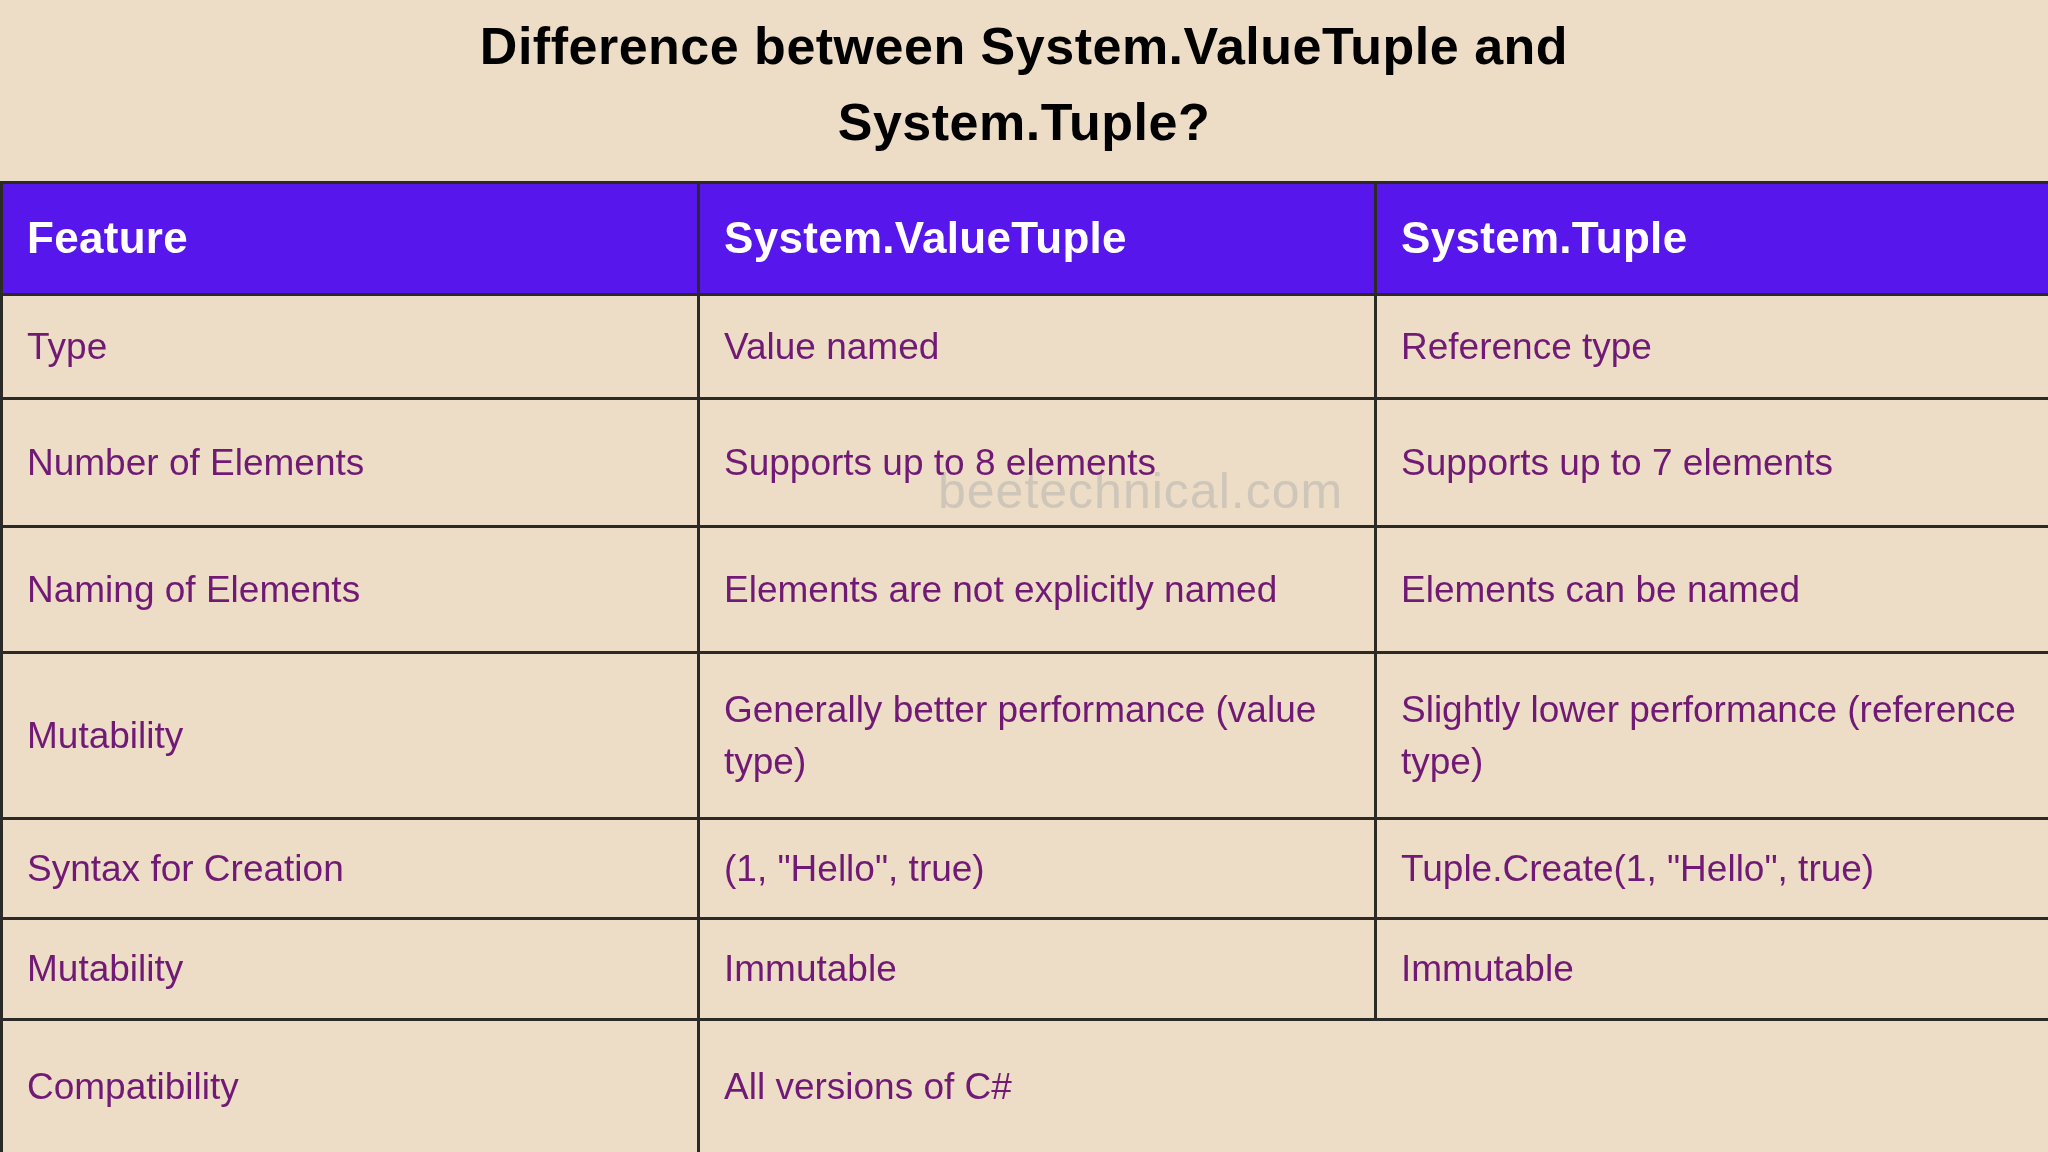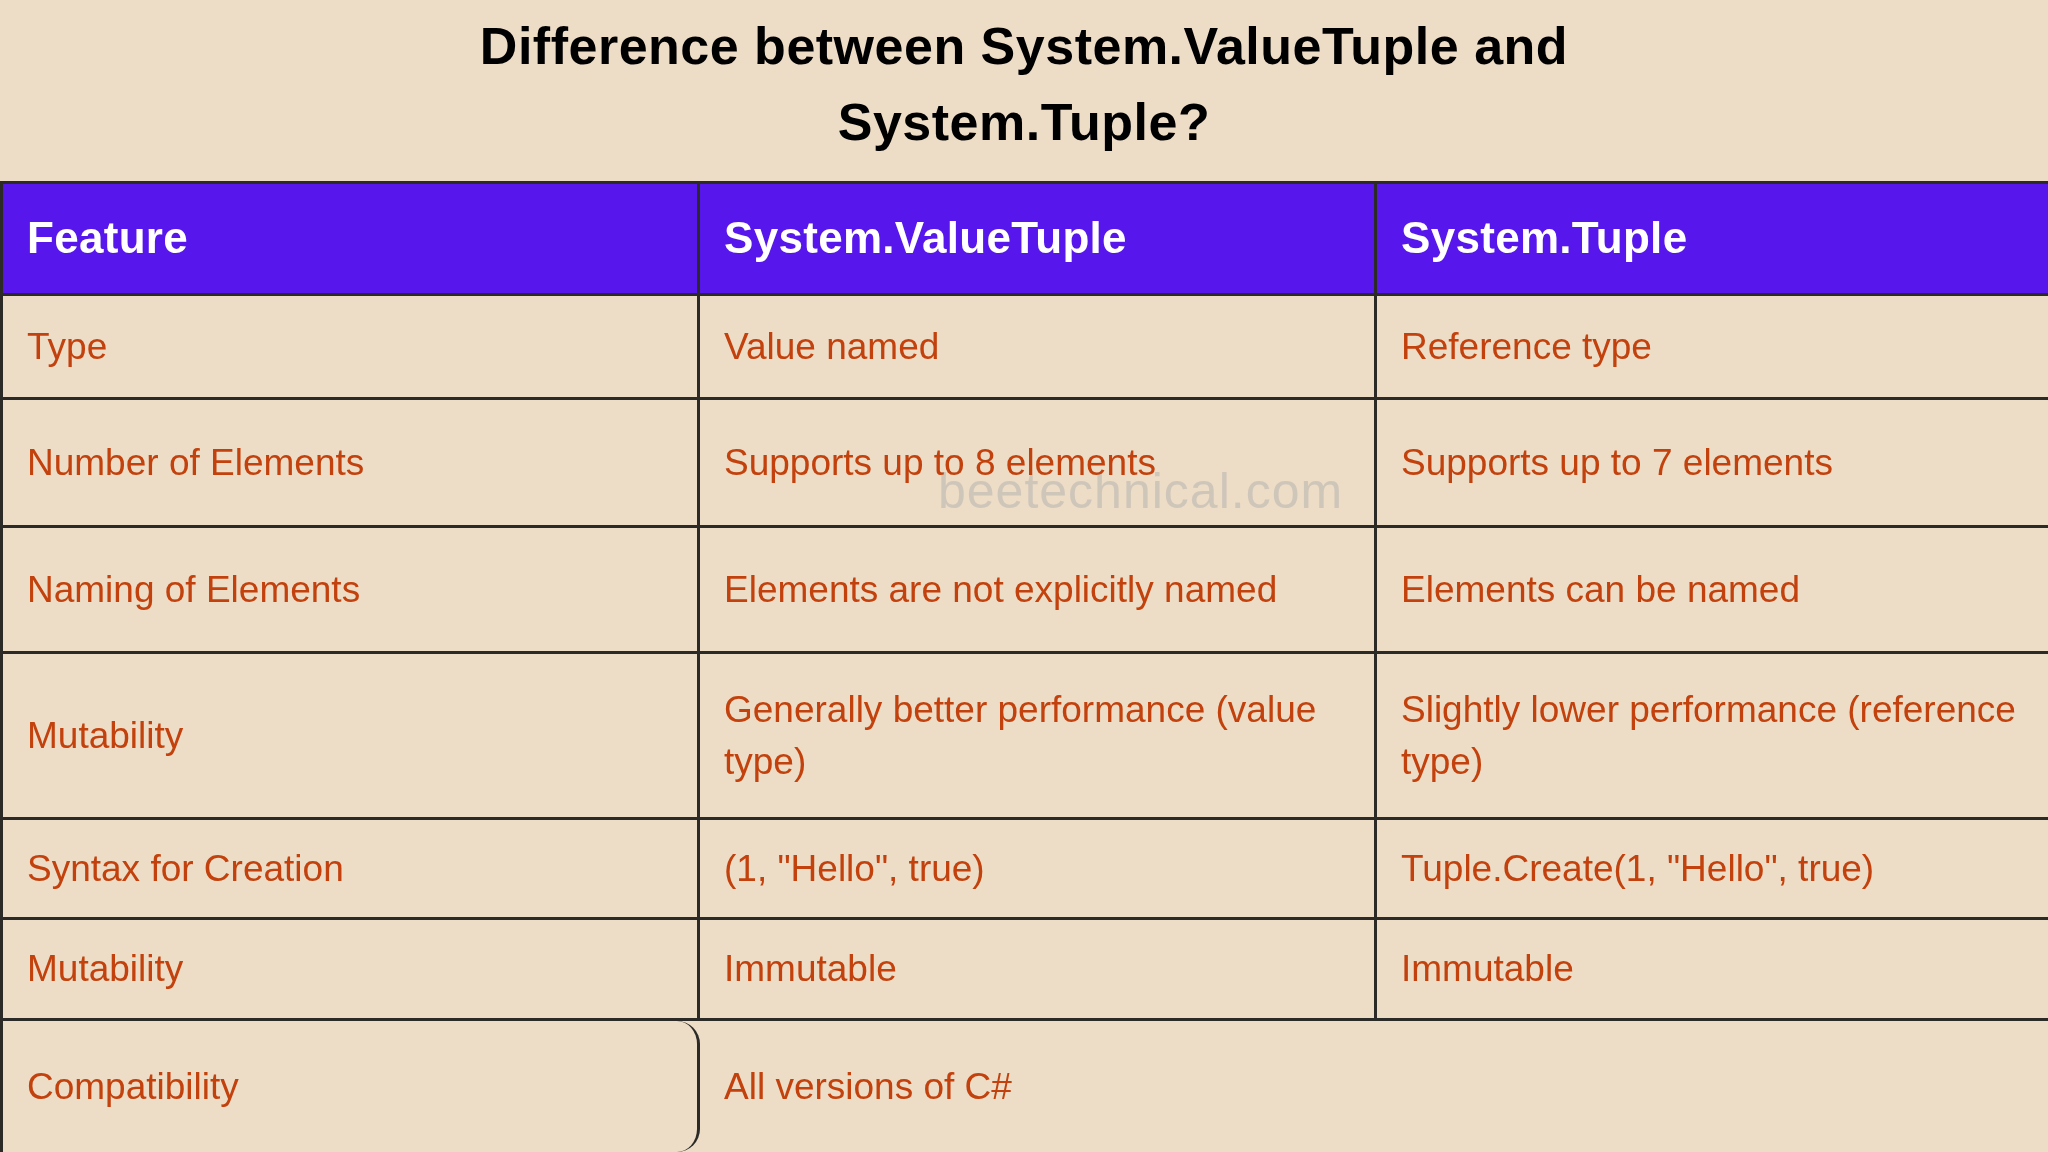--- a/index.html
+++ b/index.html
@@ -52,24 +52,24 @@
   }
   .cell {
     box-sizing: border-box;
     border-bottom: 3px solid #2B2A26;
     border-right: 3px solid #2B2A26;
     display: flex;
     align-items: center;
     padding: 0 18px 0 24px;
     font-size: 37px;
     line-height: 1.38;
-    color: #c2410c;
+    color: #701a75;
   }
   .cell.c3 { border-right: none; }
-  .cell.rlast { border-bottom: none; border-radius: 23px; }
+  .cell.rlast { border-bottom: none; }
   .cell.head {
     background: #5716EC;
     color: #FFFFFF;
     font-weight: 700;
     font-size: 44px;
     letter-spacing: 0.3px;
   }
 </style>
 </head>
 <body>

